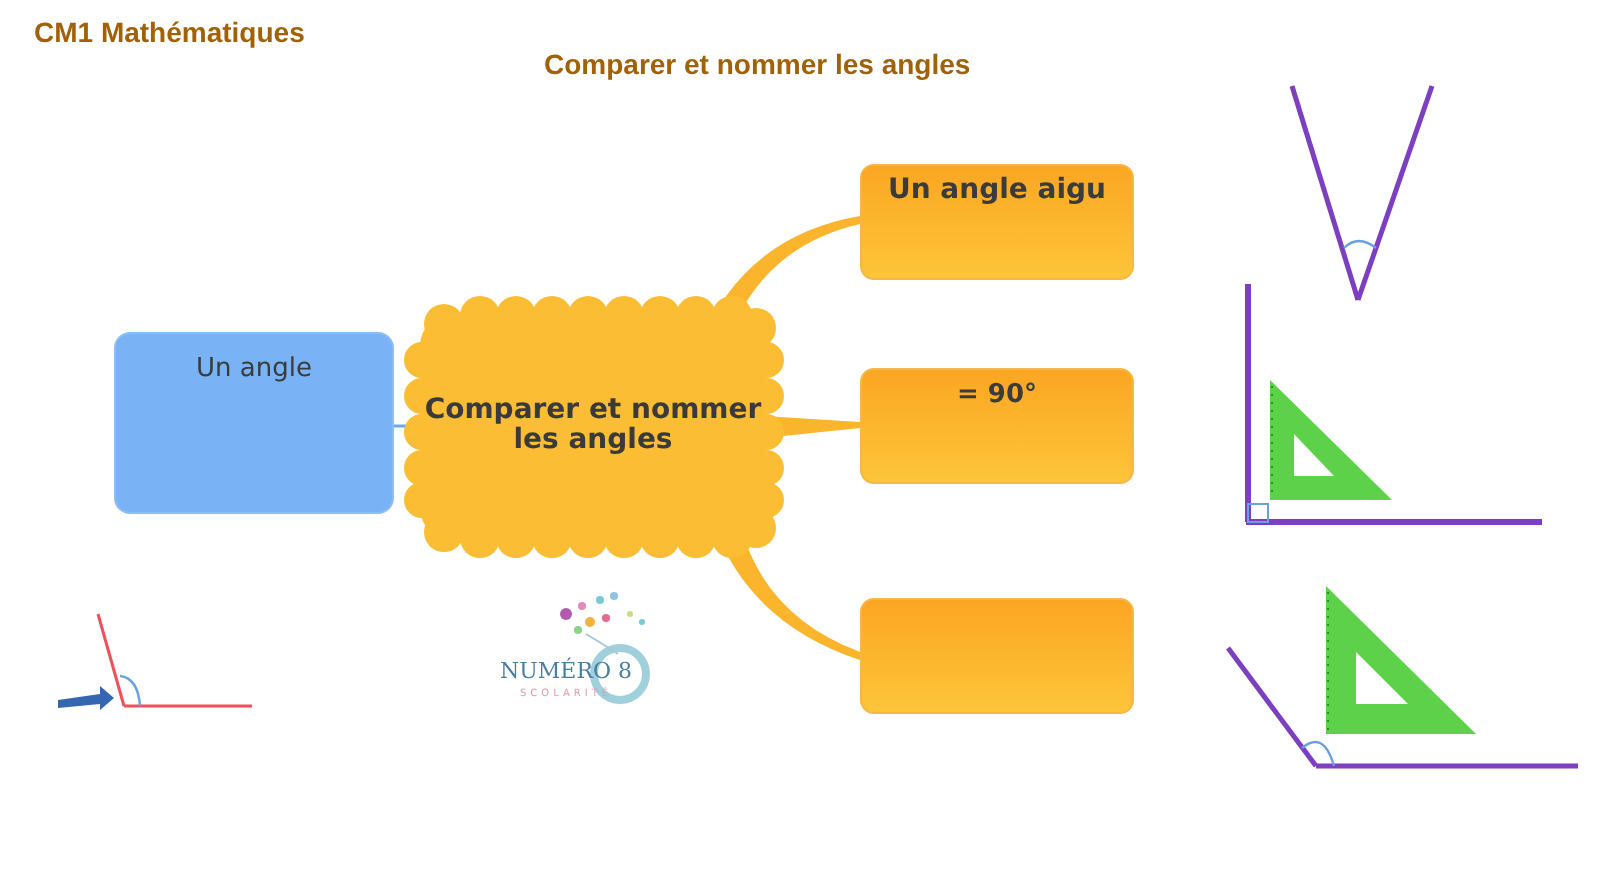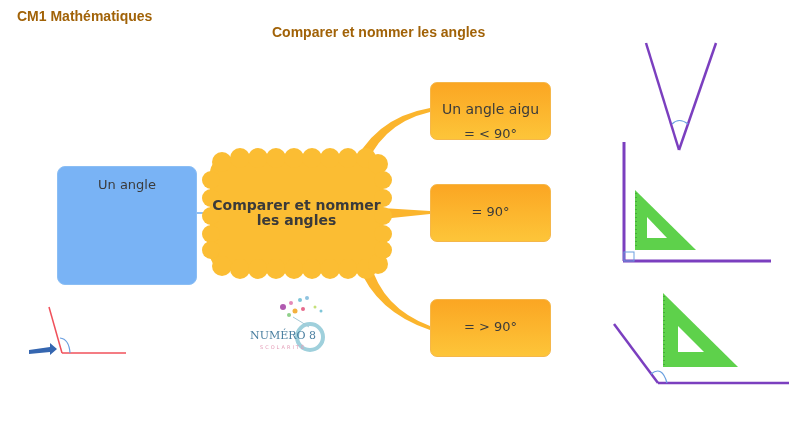--- a/index.html
+++ b/index.html
@@ -15,39 +15,40 @@
   #subject { left: 17px; top: 8px; }
   #title { left: 272px; top: 24px; }
 
   svg.canvas { position: absolute; left: 0; top: 0; }
 
   .node {
     position: absolute; box-sizing: border-box; text-align: center;
     color: #3b3b3b; font-size: 13px; line-height: 17px;
   }
   .def-node {
-    left: 57px; top: 166px; width: 140px; height: 119px;
+    left: 57px; top: 166px; width: 140px; height: 91px;
     background: #79b3f5; border-radius: 8px;
     border: 1px solid #8bbef4;
     padding-top: 9px;
   }
   .def-node .t1 { display: block; margin-bottom: 8px; }
   .def-node .t2 { display: block; }
 
   .central-text {
     position: absolute; left: 205px; top: 198px; width: 183px;
     text-align: center; font-weight: bold; font-size: 14px; line-height: 15px;
     color: #3a3a3a;
   }
 
   .branch {
-    left: 430px; width: 121px; height: 58px;
+    left: 430px; width: 137px; height: 58px;
     background: linear-gradient(#fba623, #fdc539);
     border-radius: 7px; border: 1px solid #f5b74a;
-    padding-top: 18px;
+    padding-top: 4px;
+    font-weight: bold;
   }
   .branch .t1 { display: block; margin-bottom: 7px; font-size: 14px; }
   .branch .t2 { display: block; font-size: 13px; }
   #branch-aigu { top: 82px; }
   #branch-droit { top: 184px; }
   #branch-obtus { top: 299px; }
 
   .logo {
     position: absolute; left: 245px; top: 293px; width: 90px; height: 62px;
   }
@@ -140,27 +141,25 @@
 </svg>
 
 <div class="node def-node">
   <span class="t1">Un angle</span>
 </div>
 
 <div class="central-text">Comparer et nommer les angles</div>
 
 <div id="branch-aigu" class="node branch">
   <span class="t1">Un angle aigu</span>
-  <span class="t2">= &lt; 90°</span>
 </div>
 <div id="branch-droit" class="node branch">
   <span class="t2">= 90°</span>
 </div>
 <div id="branch-obtus" class="node branch">
-  <span class="t2">= &gt; 90°</span>
 </div>
 
 <div class="logo">
   <svg width="90" height="62" viewBox="0 0 90 62">
     <circle cx="65" cy="44" r="13" fill="none" stroke="#9fd0dc" stroke-width="4"></circle>
     <circle cx="38" cy="14" r="3" fill="#b05ab0"></circle>
     <circle cx="46" cy="10" r="2" fill="#e48ab8"></circle>
     <circle cx="55" cy="7" r="2" fill="#7fc6d8"></circle>
     <circle cx="62" cy="5" r="2" fill="#8fc3e0"></circle>
     <circle cx="50" cy="18" r="2.5" fill="#f3b13e"></circle>

